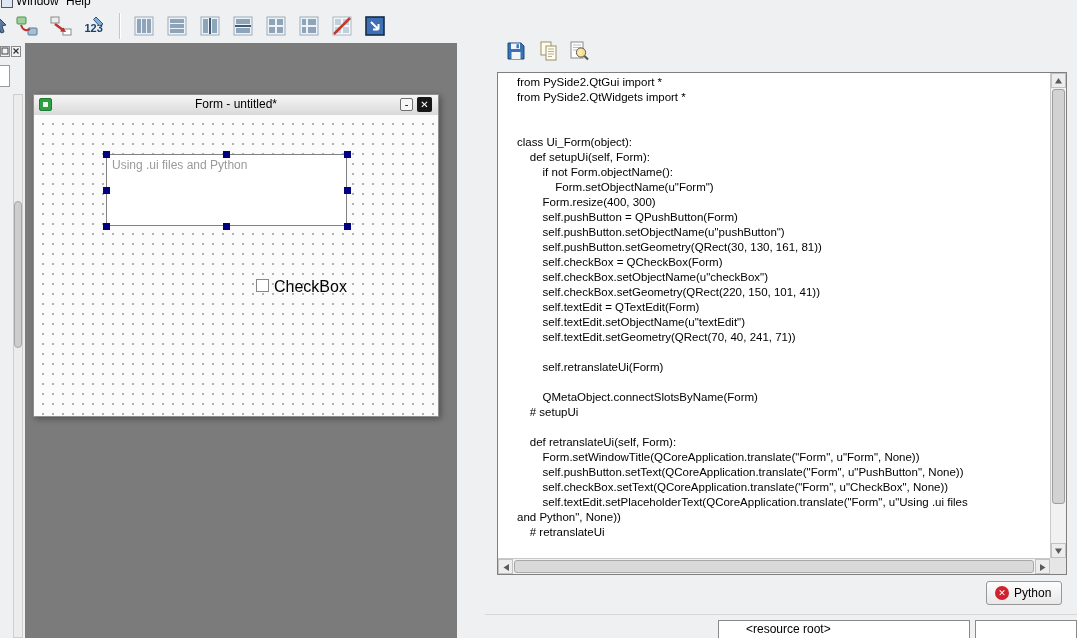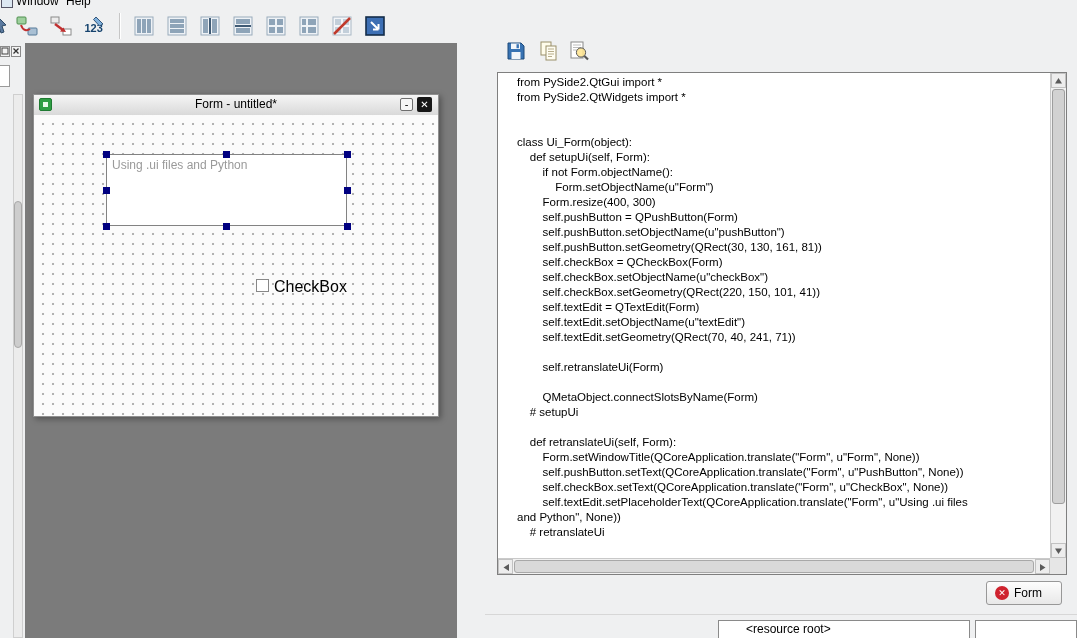--- a/index.html
+++ b/index.html
@@ -323,21 +323,21 @@
           <svg class="arrow" width="8" height="9" viewBox="0 0 8 9">
               <polygon points="1,1 6.5,4.5 1,8" fill="#5a5a5a"></polygon>
             </svg>
         </div>
       </div>
       <div class="corner"></div>
     </div>
 
     <div class="close-btn">
       <span class="close-ico">✕</span>
-      <span>Form</span>
+      <span>Python</span>
     </div>
   </div>
 
   <div class="res-pane res-main">
     <div class="res-root">&lt;resource root&gt;</div>
   </div>
   <div class="res-pane res-side"></div>
 
 </div>
 

